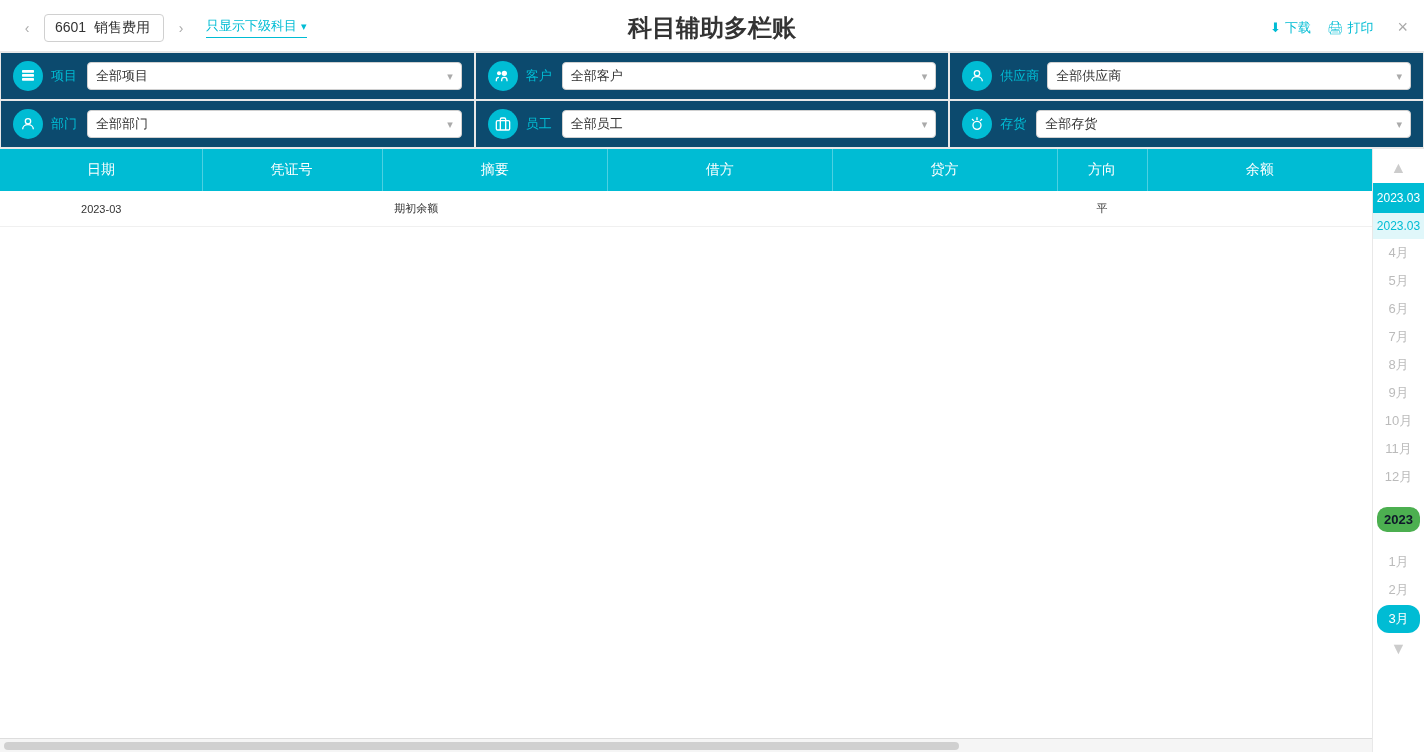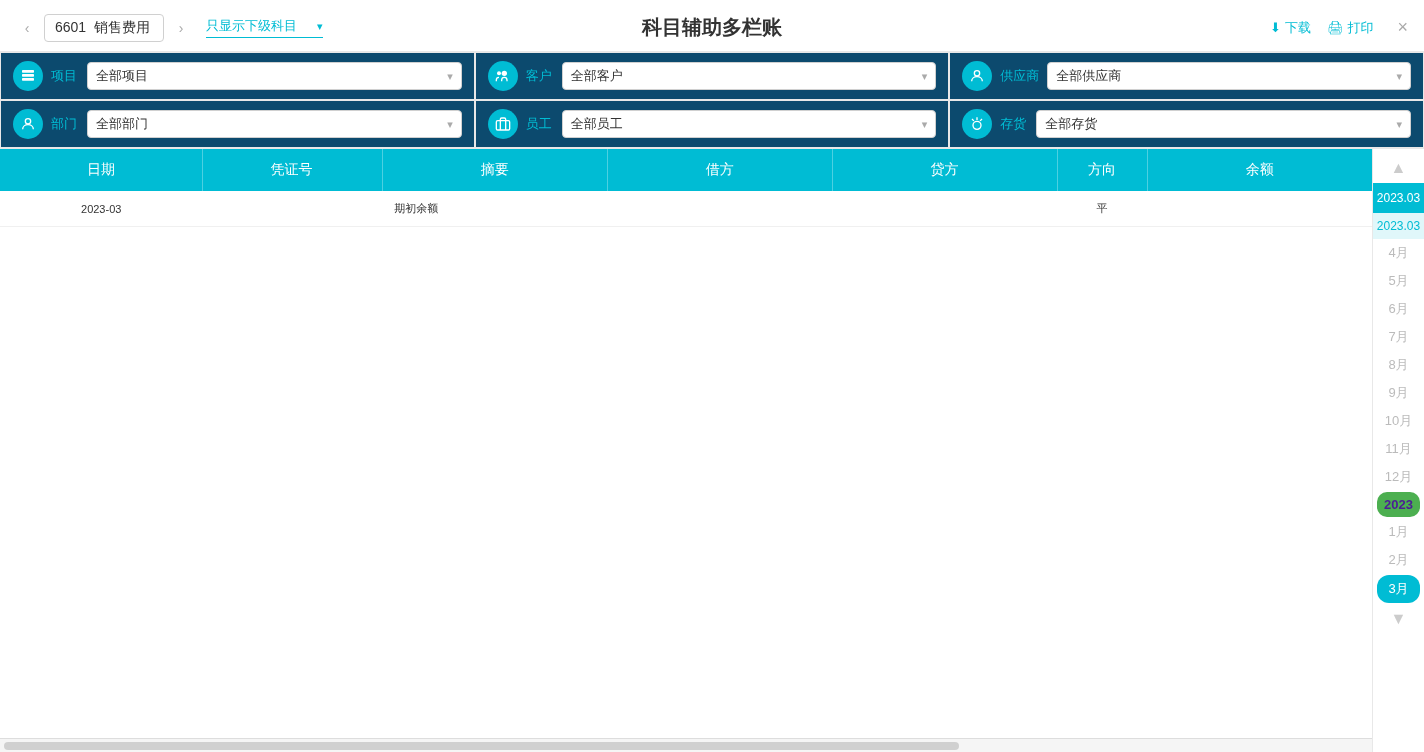--- a/index.html
+++ b/index.html
@@ -48,33 +48,33 @@
       border: 1px solid #d0d0d0;
       border-radius: 4px;
       padding: 4px 10px;
       font-size: 14px;
       color: #333;
       min-width: 120px;
     }
     .show-sub {
       display: flex;
       align-items: center;
-      gap: 20px;
+      gap: 4px;
       color: #00bcd4;
       border-bottom: 1px solid #00bcd4;
       padding-bottom: 2px;
       cursor: pointer;
       font-size: 13px;
       margin-left: 8px;
     }
     .show-sub .arrow-down {
       font-size: 11px;
     }
     .title-center {
-      font-size: 20px;
+      font-size: 24px;
       font-weight: bold;
       color: #333;
       position: absolute;
       left: 50%;
       transform: translateX(-50%);
     }
     .title-right {
       display: flex;
       align-items: center;
       gap: 16px;
@@ -205,23 +205,23 @@
     }
     .timeline-item.active {
       background: #00bcd4;
       color: #fff;
       border-radius: 12px;
       margin: 1px 4px;
       width: calc(100% - 8px);
     }
     .timeline-item.year-badge {
       background: #4caf50;
-      color: #4c1d95;
+      color: #0f172a;
       border-radius: 10px;
-      margin: 1px 4px;
+      margin: 16px 4px;
       width: calc(100% - 8px);
       font-weight: bold;
     }
     .timeline-scroll-up, .timeline-scroll-down {
       width: 100%;
       display: flex;
       align-items: center;
       justify-content: center;
       padding: 6px 0;
       color: #ccc;

